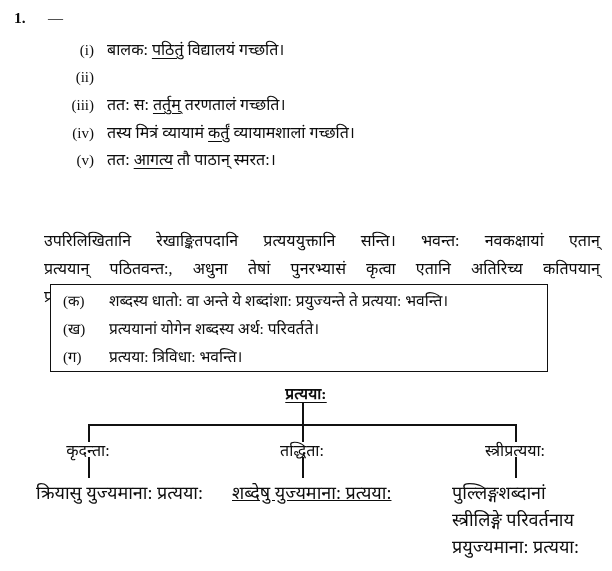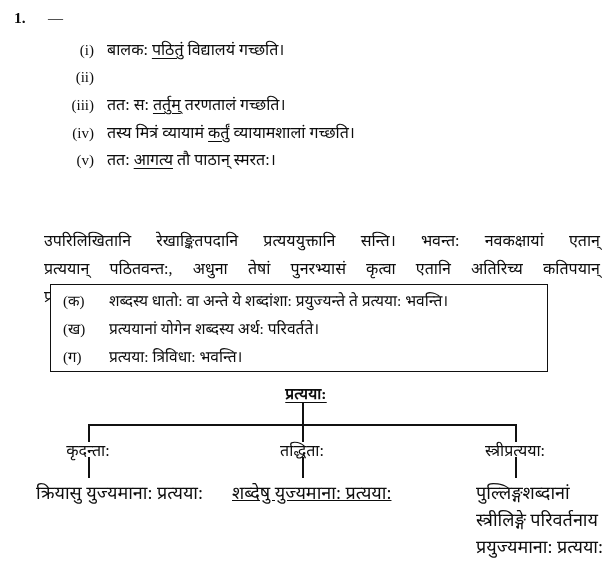--- a/index.html
+++ b/index.html
@@ -186,21 +186,21 @@
 
   .branch-desc {
     position: absolute;
     top: 98px;
     font-size: 18px;
     line-height: 27px;
     white-space: nowrap;
   }
   .bd-left  { left: 36px; }
   .bd-mid   { left: 232px; text-decoration: underline; }
-  .bd-right { left: 476px; }
+  .bd-right { left: 452px; }
   .bd-right .dl { display: block; }
 </style>
 </head>
 <body>
 
 <div class="page">
 
   <div class="q-head">
     <span class="q-num">1.</span>
     <span class="q-dash">—</span>

